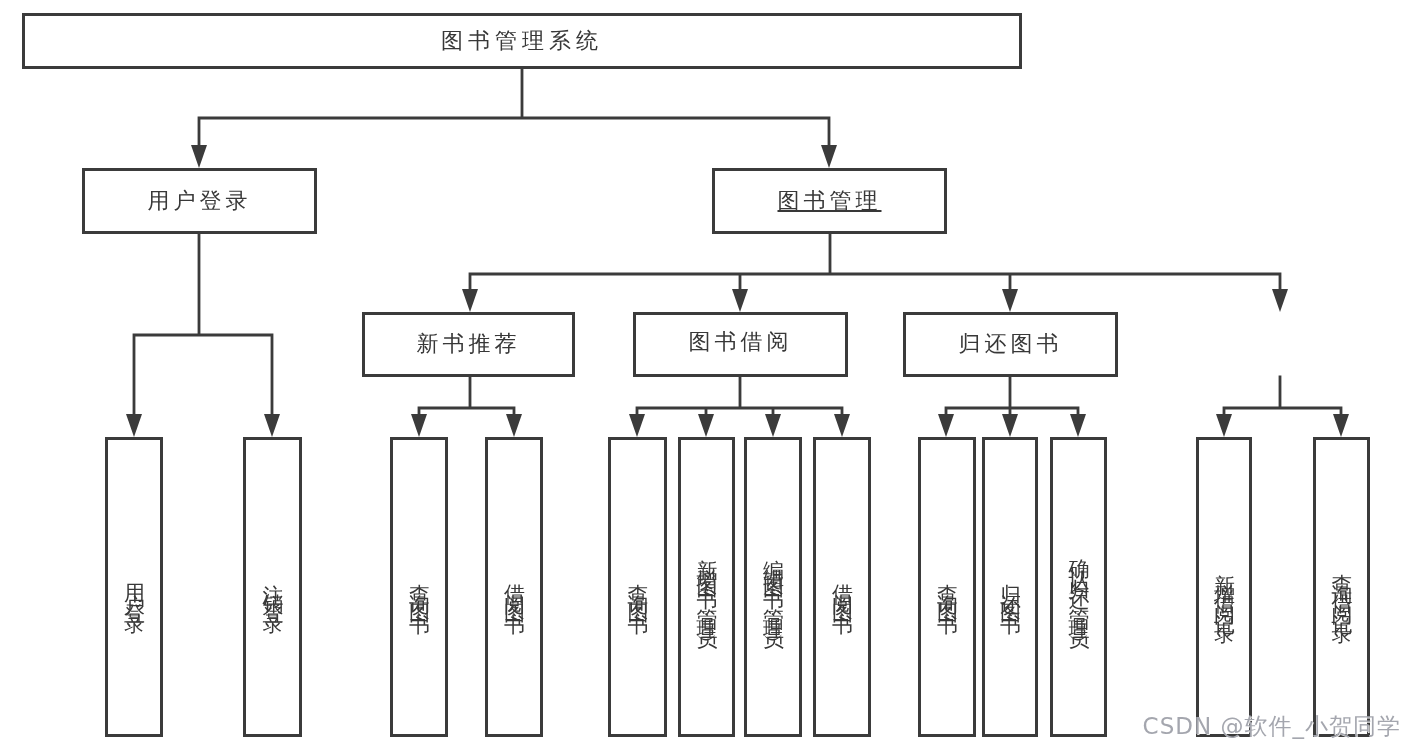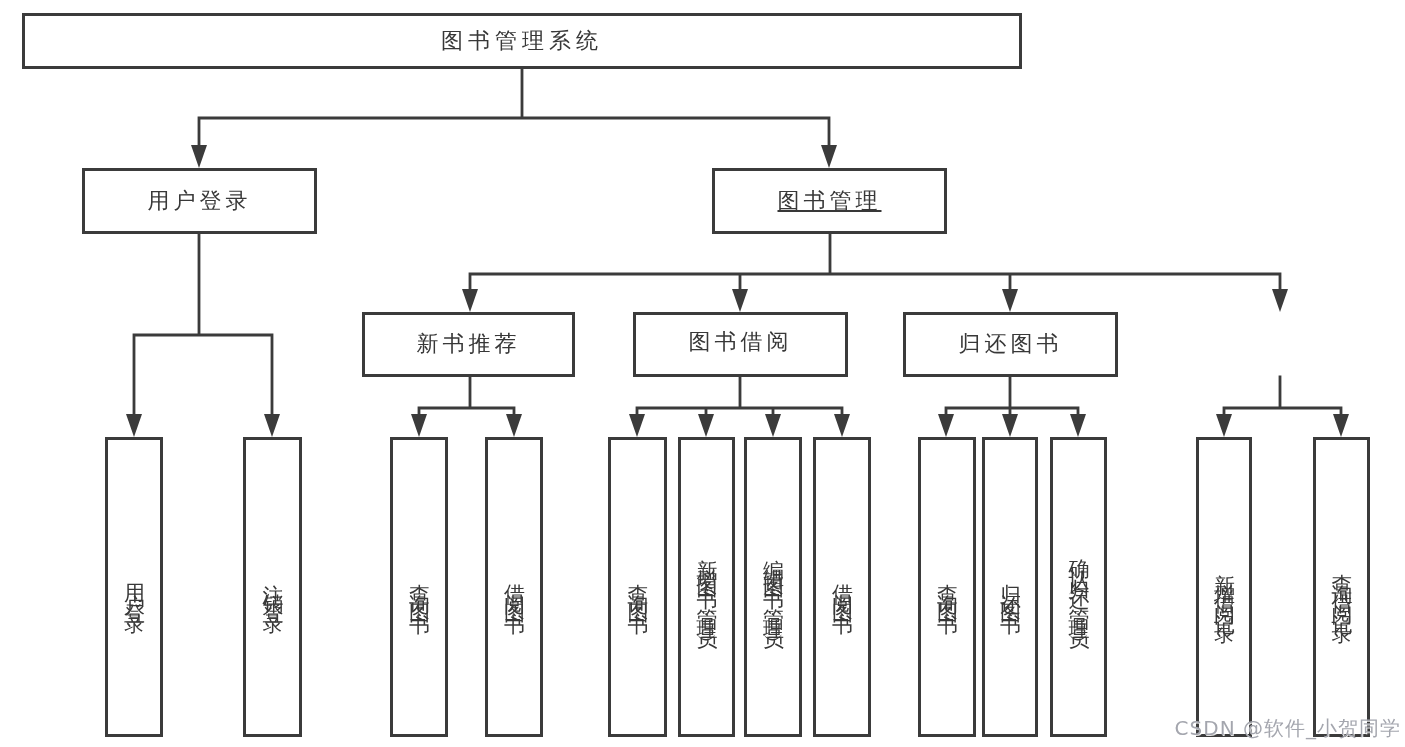--- a/index.html
+++ b/index.html
@@ -36,21 +36,21 @@
     text-orientation: mixed;
     font-size: 21px;
     letter-spacing: 10px;
     line-height: 1;
   }
   .watermark {
     position: absolute;
     right: 4px;
     bottom: 5px;
     color: #a4a6ae;
-    font-size: 20px;
+    font-size: 23px;
     letter-spacing: 1px;
     text-shadow: 1px 1px 0 rgba(255,255,255,0.85);
     white-space: nowrap;
     z-index: 5;
   }
 </style>
 </head>
 <body>
 
 <div class="stage">

